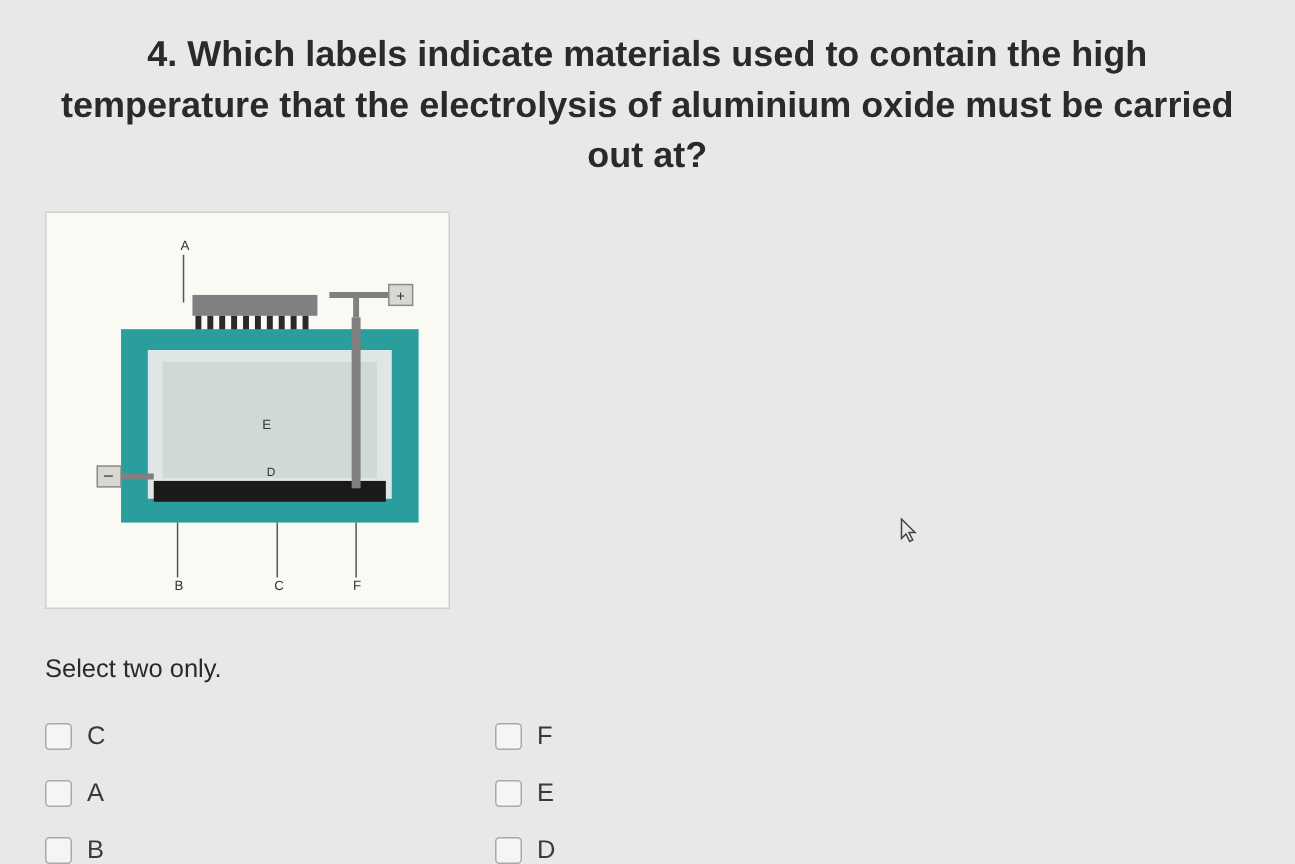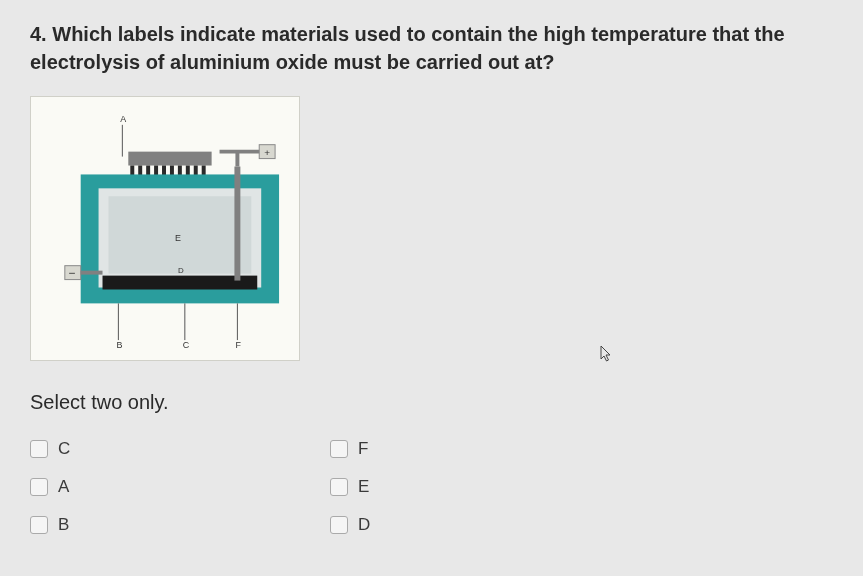--- a/index.html
+++ b/index.html
@@ -5,41 +5,42 @@
     * { margin: 0; padding: 0; box-sizing: border-box; }
     body {
       width: 863px;
       height: 576px;
       background: #e8e8e8;
       font-family: Arial, sans-serif;
       padding: 20px 30px;
       position: relative;
     }
     .question-text {
-      font-size: 20px;
+      font-size: 24px;
       color: #2a2a2a;
       line-height: 1.4;
       margin-bottom: 20px;
       font-weight: bold;
+      text-align: center;
     }
     .diagram-box {
       width: 270px;
       height: 265px;
       background: #fafaf5;
       border: 1px solid #d0d0c8;
       margin-bottom: 30px;
       position: relative;
       padding: 10px;
     }
     .diagram-svg {
       width: 100%;
       height: 100%;
     }
     .instruction {
-      font-size: 20px;
+      font-size: 17px;
       color: #2a2a2a;
       margin-bottom: 25px;
     }
     .options-container {
       display: flex;
       width: 600px;
     }
     .options-column {
       flex: 1;
       display: flex;

